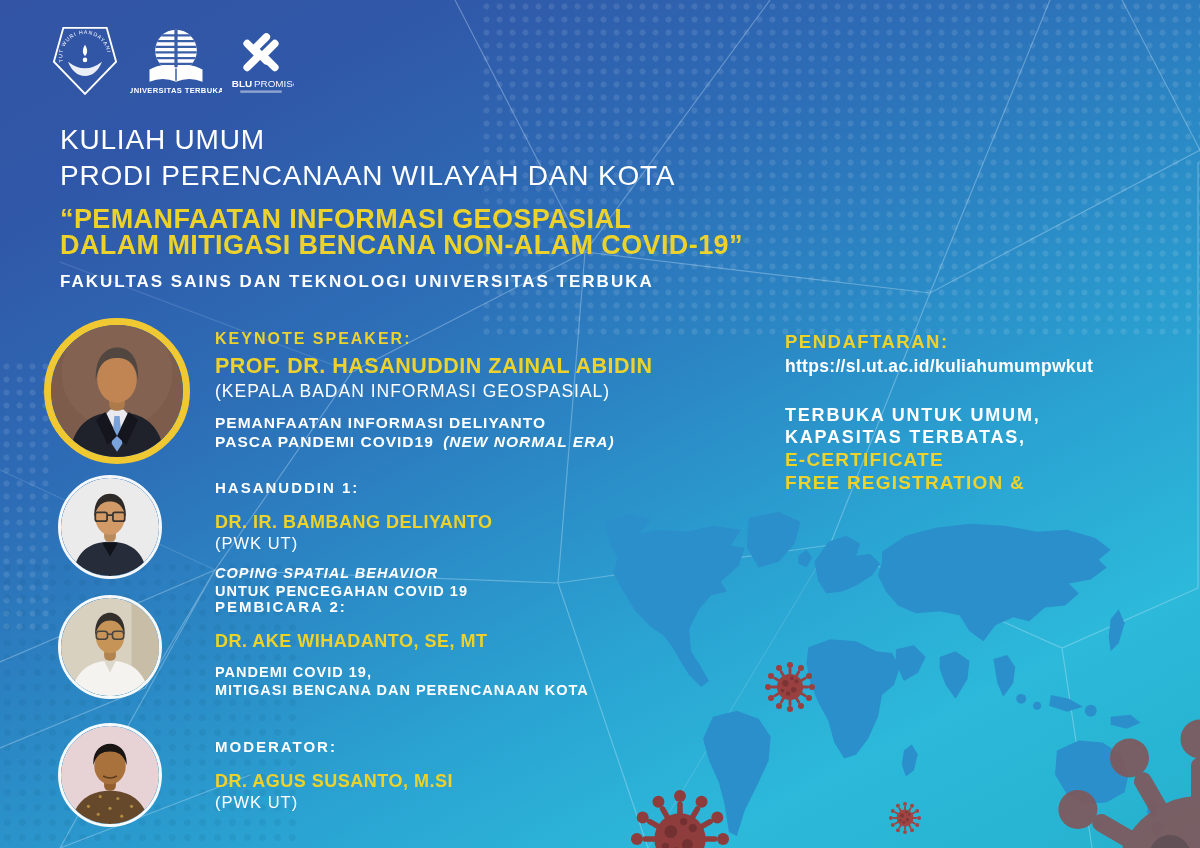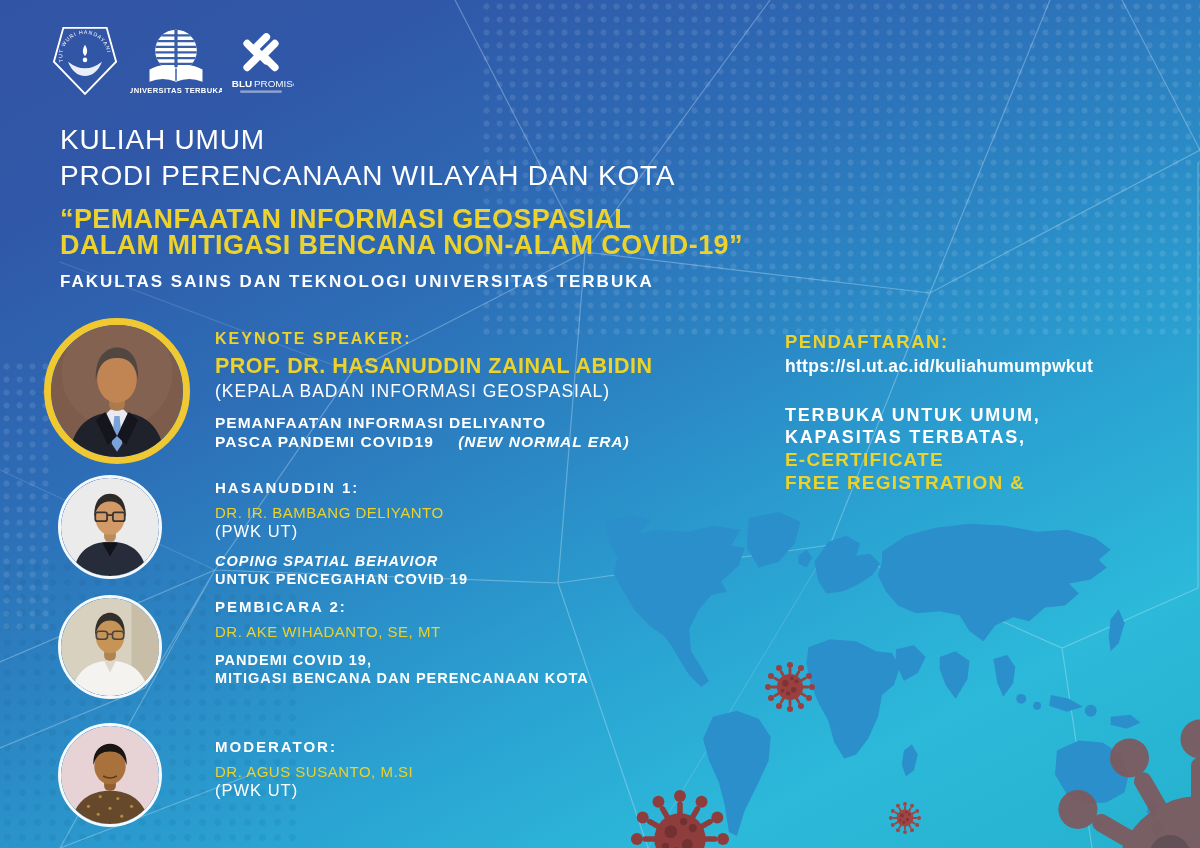--- a/index.html
+++ b/index.html
@@ -19,21 +19,21 @@
   .date-line{font-size:19.5px;font-weight:700;letter-spacing:0.6px;color:#fff;margin-top:13px;}
   .kn-label{font-size:16px;font-weight:800;letter-spacing:2px;color:#ECD22B;}
   .kn-name{font-size:21.5px;font-weight:800;letter-spacing:0.5px;color:#ECD22B;margin-top:6px;}
   .kn-aff{font-size:17.5px;font-weight:400;letter-spacing:1px;color:#fff;margin-top:2px;}
   .kn-topic{font-size:15.5px;font-weight:800;letter-spacing:1px;color:#fff;line-height:19px;}
   .reg-label{font-size:18.5px;font-weight:800;letter-spacing:1.5px;color:#ECD22B;}
   .reg-url{font-size:17.5px;font-weight:700;letter-spacing:0.3px;color:#fff;margin-top:3px;}
   .reg-note{font-size:18px;font-weight:800;letter-spacing:1.8px;color:#fff;line-height:22px;}
   .reg-free{font-size:19px;font-weight:800;letter-spacing:1.2px;color:#ECD22B;line-height:23px;}
   .sp-label{font-size:15px;font-weight:600;letter-spacing:2px;color:#fff;}
-  .sp-name{font-size:15px;font-weight:400;letter-spacing:0.5px;color:#ECD22B;margin-top:8px;}
+  .sp-name{font-size:18px;font-weight:700;letter-spacing:0.5px;color:#ECD22B;margin-top:16px;}
   .sp-aff{font-size:16.5px;font-weight:400;letter-spacing:1px;color:#fff;margin-top:1px;}
   .sp-topic{font-size:14.5px;font-weight:700;letter-spacing:1px;color:#fff;line-height:18px;}
   .photo{position:absolute;border-radius:50%;overflow:hidden;box-sizing:border-box;}
   .photo svg{width:100%;height:100%;}
   .ring-yellow{border:7px solid #F0C832;}
   .ring-white{border:3px solid rgba(255,255,255,0.95);}
 </style>
 </head>
 <body>
 
@@ -199,21 +199,21 @@
     </svg>
   </div>
 
   <div class="abs" style="left:215px;top:330px;">
     <div class="kn-label">KEYNOTE SPEAKER:</div>
     <div class="kn-name">PROF. DR. HASANUDDIN ZAINAL ABIDIN</div>
     <div class="kn-aff">(KEPALA BADAN INFORMASI GEOSPASIAL)</div>
     <div class="kn-topic" style="margin-top:11px;">PEMANFAATAN INFORMASI DELIYANTO</div>
     <div class="kn-topic">
       <span>PASCA PANDEMI COVID19</span>
-      <span class="it" style="margin-left:19px;">(NEW NORMAL ERA)</span>
+      <span class="it" style="margin-left:4px;">(NEW NORMAL ERA)</span>
     </div>
   </div>
 
   <div class="abs" style="left:785px;top:331px;">
     <div class="reg-label">PENDAFTARAN:</div>
     <div class="reg-url">https://sl.ut.ac.id/kuliahumumpwkut</div>
     <div style="margin-top:27px;">
       <div class="reg-note">TERBUKA UNTUK UMUM,</div>
       <div class="reg-note">KAPASITAS TERBATAS,</div>
       <div class="reg-free">E-CERTIFICATE</div>

